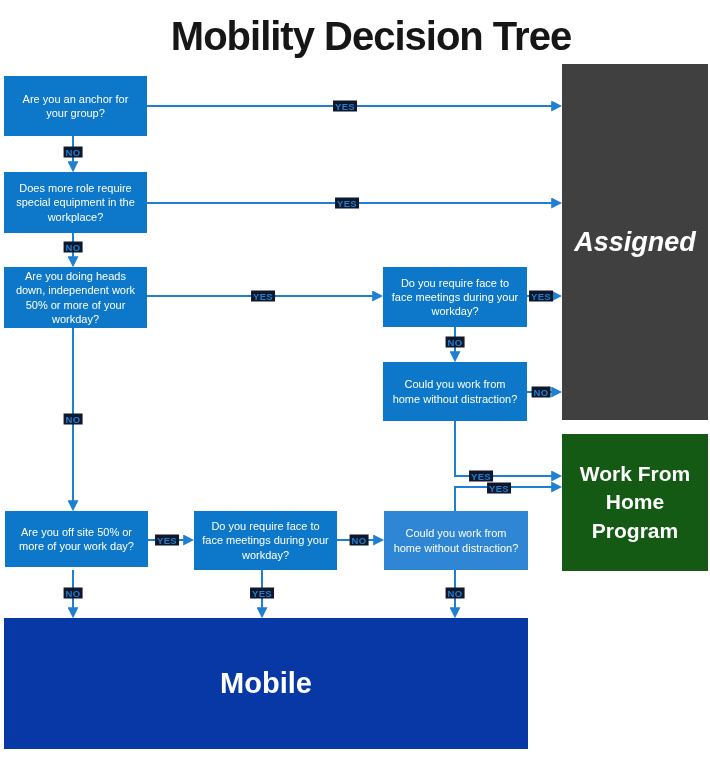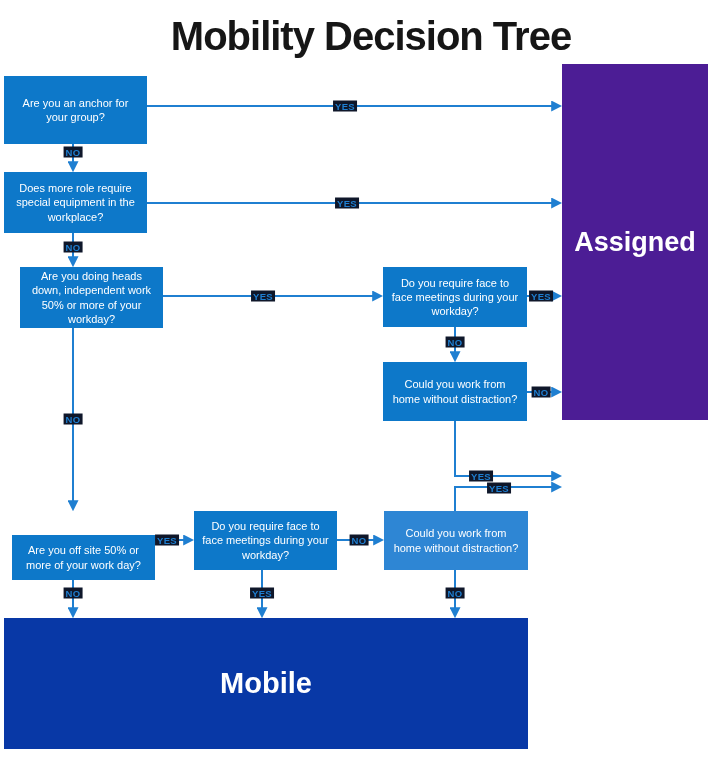--- a/index.html
+++ b/index.html
@@ -15,21 +15,21 @@
   .qbox{
     position:absolute;z-index:2;background:#0D78C9;color:#fff;
     display:flex;align-items:center;justify-content:center;text-align:center;
     font-size:11px;line-height:1.3;padding:4px 8px;box-sizing:border-box;
   }
   .qbox.light{background:#2E86D4;}
   .bigbox{
     position:absolute;z-index:2;color:#fff;display:flex;align-items:center;
     justify-content:center;text-align:center;font-weight:bold;box-sizing:border-box;
   }
-  #assigned-box{background:#4c1d95;font-size:27px;}
+  #assigned-box{background:#404040;font-size:27px;font-style:italic;}
   #wfh-box{background:#145914;font-size:21px;line-height:1.35;padding:0 14px;}
   #mobile-box{background:#0838A6;font-size:29px;}
   .elabel{
     position:absolute;z-index:3;transform:translate(-50%,-50%);
     font-size:9.5px;font-weight:bold;color:#1F7FD1;background:#0f172a;
     padding:0 2px;letter-spacing:.3px;white-space:nowrap;
   }
 </style>
 </head>
 <body>
@@ -57,30 +57,31 @@
       <path d="M455,421 V476 H560" marker-end="url(#arr)"></path>
       <path d="M455,511 V487 H560" marker-end="url(#arr)"></path>
       <path d="M147,540 H192" marker-end="url(#arr)"></path>
       <path d="M337,540 H382" marker-end="url(#arr)"></path>
       <path d="M73,570 V616" marker-end="url(#arr)"></path>
       <path d="M262,570 V616" marker-end="url(#arr)"></path>
       <path d="M455,570 V616" marker-end="url(#arr)"></path>
     </g>
   </svg>
 
-  <div class="qbox" style="left:4px;top:76px;width:143px;height:68px;">Are you an anchor for your group?</div>
+  <div class="qbox" style="left:4px;top:76px;width:143px;height:60px;">Are you an anchor for your group?</div>
   <div class="qbox" style="left:4px;top:172px;width:143px;height:61px;">Does more role require special equipment in the workplace?</div>
-  <div class="qbox" style="left:20px;top:267px;width:143px;height:61px;">Are you doing heads down, independent work 50% or more of your workday?</div>
+  <div class="qbox" style="left:4px;top:267px;width:143px;height:61px;">Are you doing heads down, independent work 50% or more of your workday?</div>
   <div class="qbox" style="left:383px;top:267px;width:144px;height:60px;">Do you require face to face meetings during your workday?</div>
   <div class="qbox" style="left:383px;top:362px;width:144px;height:59px;">Could you work from home without distraction?</div>
-  <div class="qbox" style="left:12px;top:511px;width:143px;height:45px;margin-top:24px;">Are you off site 50% or more of your work day?</div>
+  <div class="qbox" style="left:5px;top:511px;width:143px;height:56px;">Are you off site 50% or more of your work day?</div>
   <div class="qbox" style="left:194px;top:511px;width:143px;height:59px;">Do you require face to face meetings during your workday?</div>
   <div class="qbox light" style="left:384px;top:511px;width:144px;height:59px;">Could you work from home without distraction?</div>
 
   <div class="bigbox" id="assigned-box" style="left:562px;top:64px;width:146px;height:356px;">Assigned</div>
+  <div class="bigbox" id="wfh-box" style="left:562px;top:434px;width:146px;height:137px;">Work From Home Program</div>
   <div class="bigbox" id="mobile-box" style="left:4px;top:618px;width:524px;height:131px;">Mobile</div>
 
   <span class="elabel" style="left:345px;top:106px;">YES</span>
   <span class="elabel" style="left:73px;top:152px;">NO</span>
   <span class="elabel" style="left:347px;top:203px;">YES</span>
   <span class="elabel" style="left:73px;top:247px;">NO</span>
   <span class="elabel" style="left:263px;top:296px;">YES</span>
   <span class="elabel" style="left:73px;top:419px;">NO</span>
   <span class="elabel" style="left:541px;top:296px;">YES</span>
   <span class="elabel" style="left:455px;top:342px;">NO</span>

